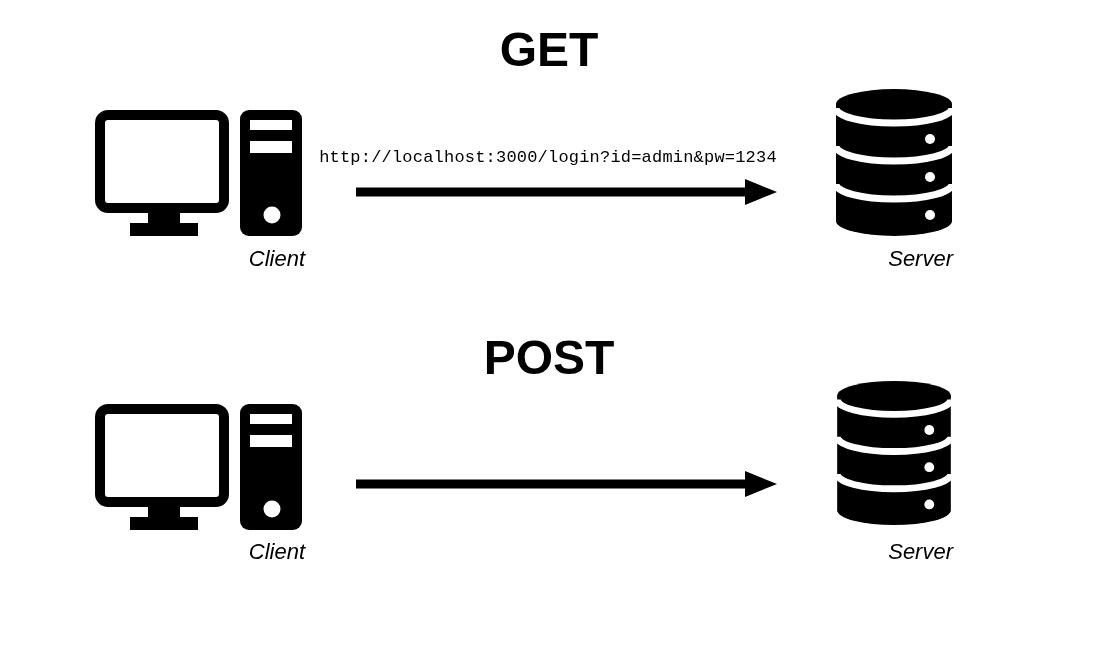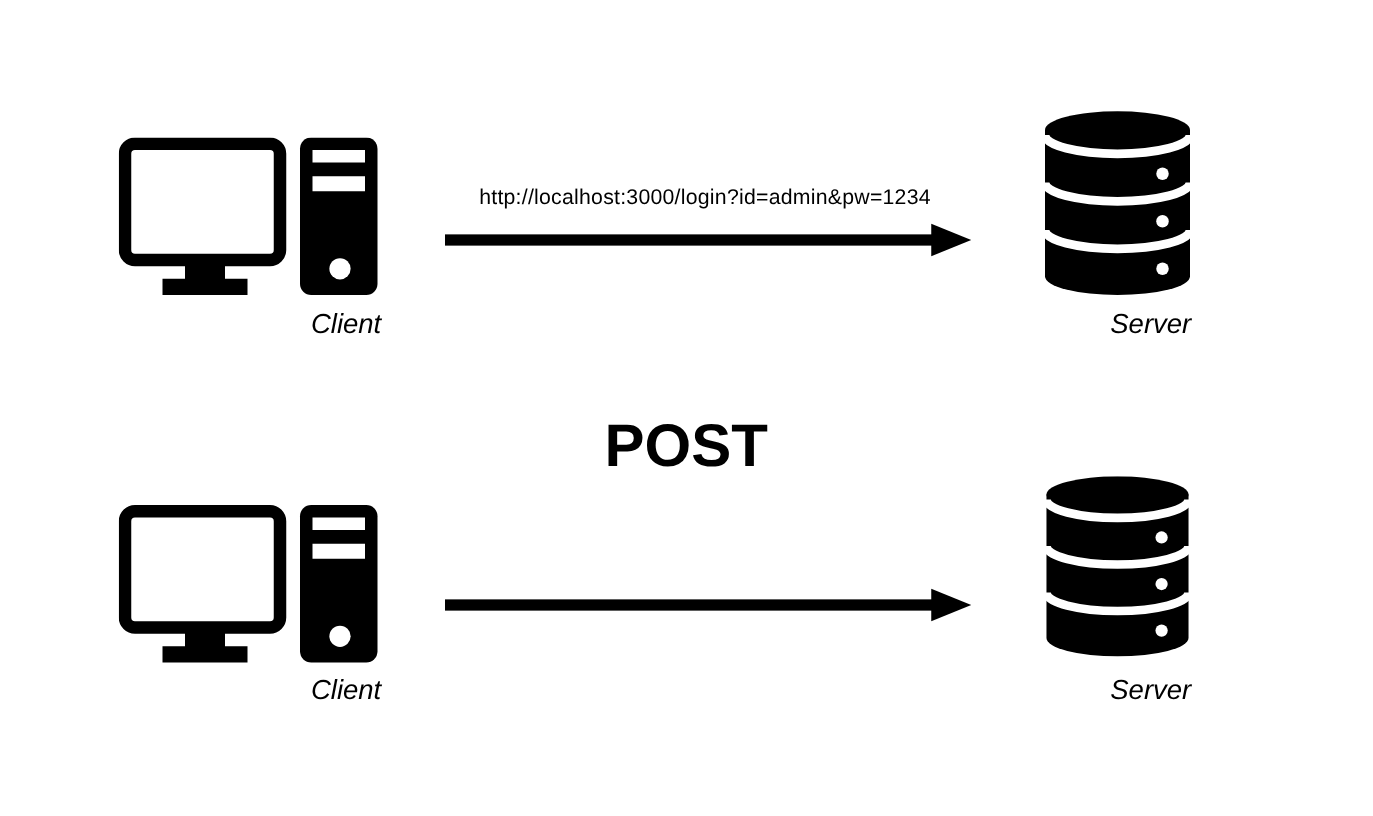--- a/index.html
+++ b/index.html
@@ -35,38 +35,39 @@
     text-align: center;
     font-size: 17px;
     font-weight: 400;
     letter-spacing: 0.2px;
   }
   .icon-wrap svg { display: block; width: 100%; height: 100%; }
   
   .s0-title        { top: 26px; }
   .s0-client-icon  { left: 95px;  top: 110px; width: 210px; height: 128px; }
   .s0-client-label { left: 95px;  top: 247px; width: 210px; }
-  .s0-url          { left: 334px; top: 148px; width: 460px; }
+  .s0-url          { left: 318px; top: 148px; width: 460px; font-family: Liberation Mono, monospace; }
   .s0-arrow        { left: 356px; top: 177px; width: 421px; height: 30px; }
   .s0-server-icon  { left: 835px; top: 88px;  width: 118px; height: 150px; }
   .s0-server-label { left: 835px; top: 247px; width: 118px; }
   
   .s1-title        { top: 318px; margin-top: 16px; }
   .s1-client-icon  { left: 95px;  top: 404px; width: 210px; height: 128px; }
   .s1-client-label { left: 95px;  top: 540px; width: 210px; }
   .s1-url          { left: 330px; top: 441px; width: 460px; }
   .s1-arrow        { left: 356px; top: 469px; width: 421px; height: 30px; }
   .s1-server-icon  { left: 835px; top: 381px; width: 118px; height: 145px; }
   .s1-server-label { left: 835px; top: 540px; width: 118px; }
 </style>
 </head>
 <body>
 
 <div class="canvas">
 
+  <div class="abs section-title s0-title">GET</div>
 
   <div class="abs icon-wrap s0-client-icon">
     <svg viewBox="0 0 210 128" xmlns="http://www.w3.org/2000/svg" aria-hidden="true">
       <rect x="5" y="5" width="124" height="93" rx="8" fill="#ffffff" stroke="#000000" stroke-width="10"></rect>
       <rect x="53" y="100" width="32" height="15" fill="#000000"></rect>
       <rect x="35" y="113" width="68" height="13" fill="#000000"></rect>
       <rect x="145" y="0" width="62" height="126" rx="9" fill="#000000"></rect>
       <rect x="155" y="10" width="42" height="10" fill="#ffffff"></rect>
       <rect x="155" y="31" width="42" height="12" fill="#ffffff"></rect>
       <circle cx="177" cy="105" r="8.5" fill="#ffffff"></circle>

